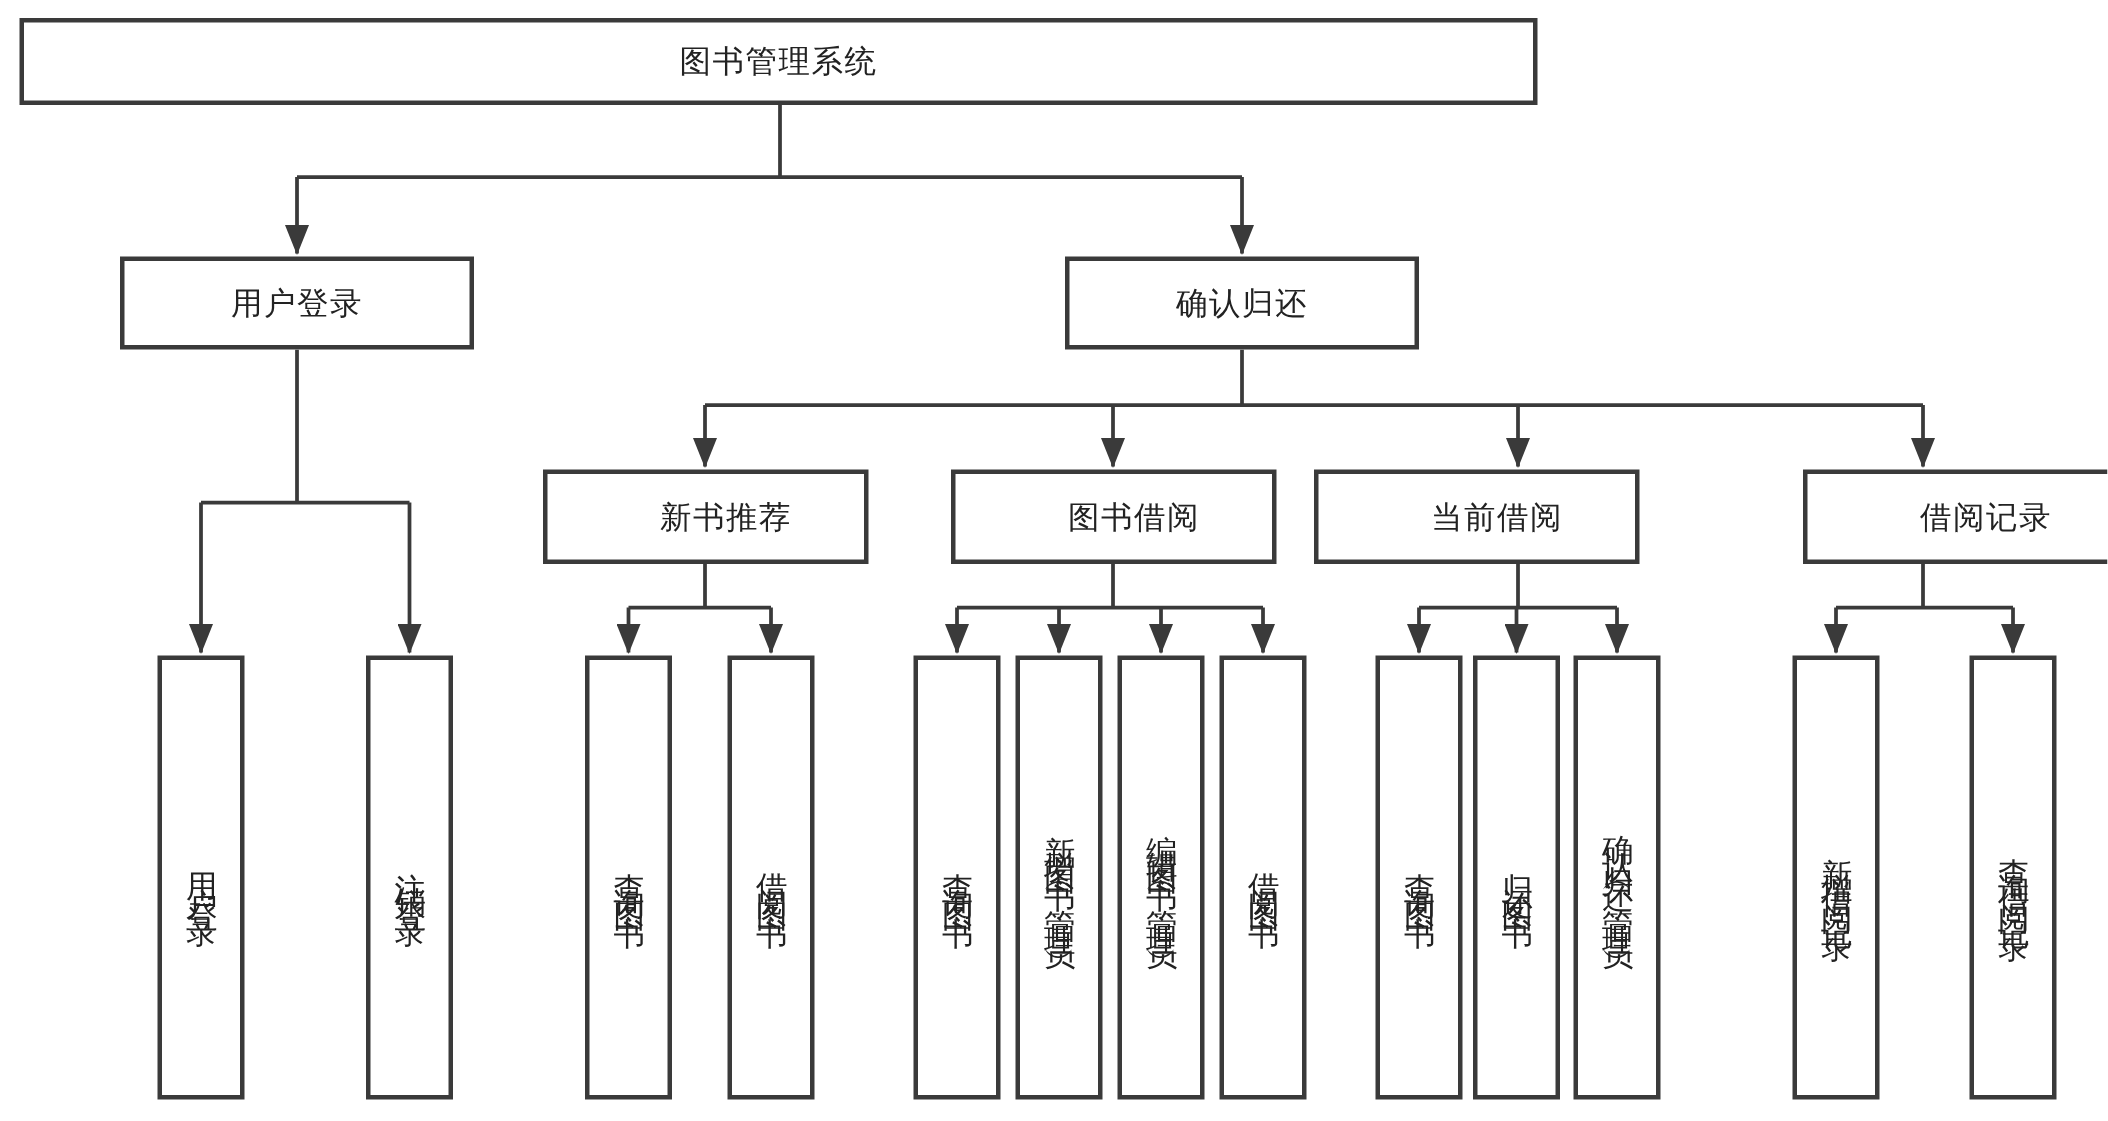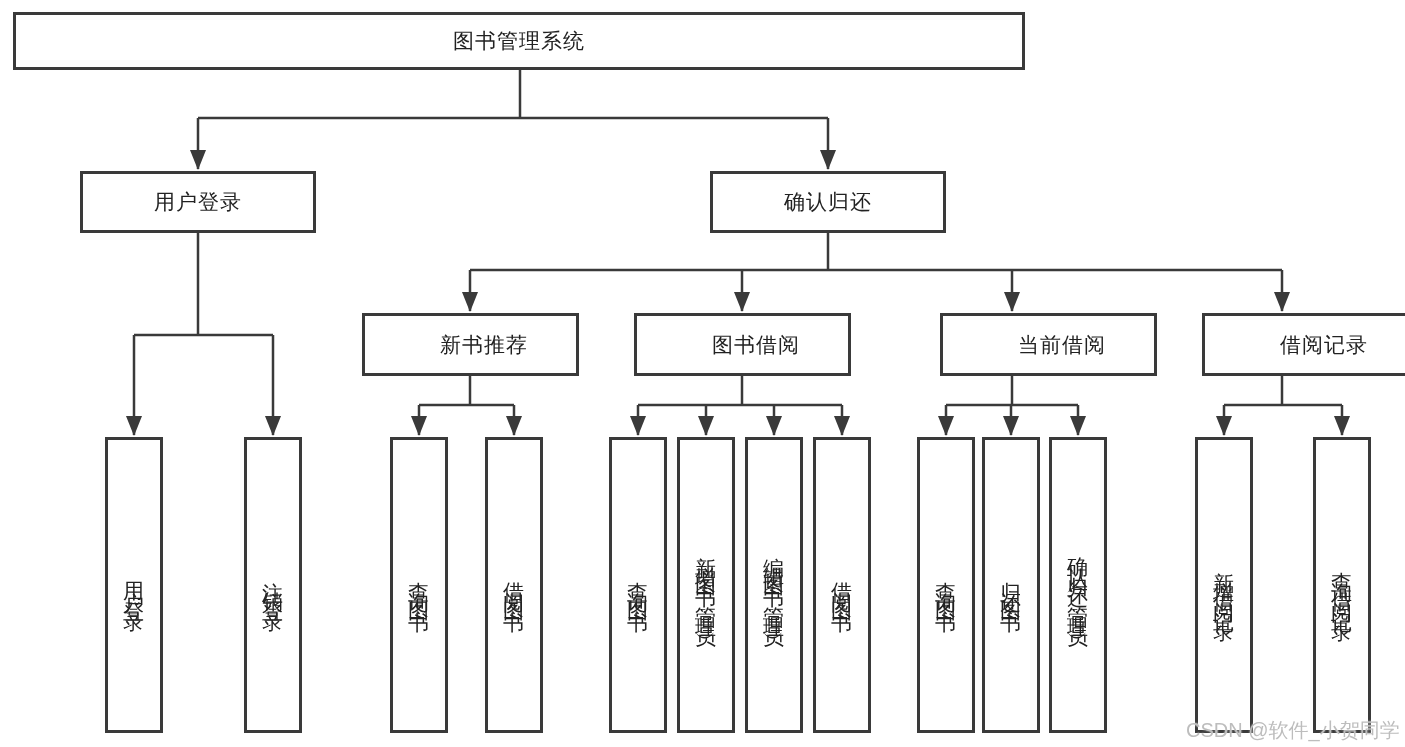--- a/index.html
+++ b/index.html
@@ -118,36 +118,35 @@
     </g>
   </svg>
 
   <div class="box hbox root-box">图书管理系统</div>
 
   <div class="box hbox l2-box" style="left:80px">用户登录</div>
   <div class="box hbox l2-box" style="left:710px">确认归还</div>
 
   <div class="box hbox l3-box" style="left:362px">新书推荐</div>
   <div class="box hbox l3-box" style="left:634px">图书借阅</div>
-  <div class="box hbox l3-box" style="left:940px">当前借阅</div>
+  <div class="box hbox l3-box" style="left:876px">当前借阅</div>
   <div class="box hbox l3-box" style="left:1202px">借阅记录</div>
 
   <div class="box vbox" style="left:105px">用户登录</div>
   <div class="box vbox" style="left:244px">注销登录</div>
 
   <div class="box vbox" style="left:390px">查询图书</div>
   <div class="box vbox" style="left:485px">借阅图书</div>
 
   <div class="box vbox" style="left:609px">查询图书</div>
   <div class="box vbox" style="left:677px">新增图书（管理员）</div>
   <div class="box vbox" style="left:745px">编辑图书（管理员）</div>
   <div class="box vbox" style="left:813px">借阅图书</div>
 
   <div class="box vbox" style="left:917px">查询图书</div>
   <div class="box vbox" style="left:982px">归还图书</div>
   <div class="box vbox" style="left:1049px">确认归还（管理员）</div>
 
   <div class="box vbox" style="left:1195px">新增借阅记录</div>
   <div class="box vbox" style="left:1313px">查询借阅记录</div>
 
-  <div class="watermark">CSDN @软件_小贺同学</div>
 
 </div>
 
 </body></html>

